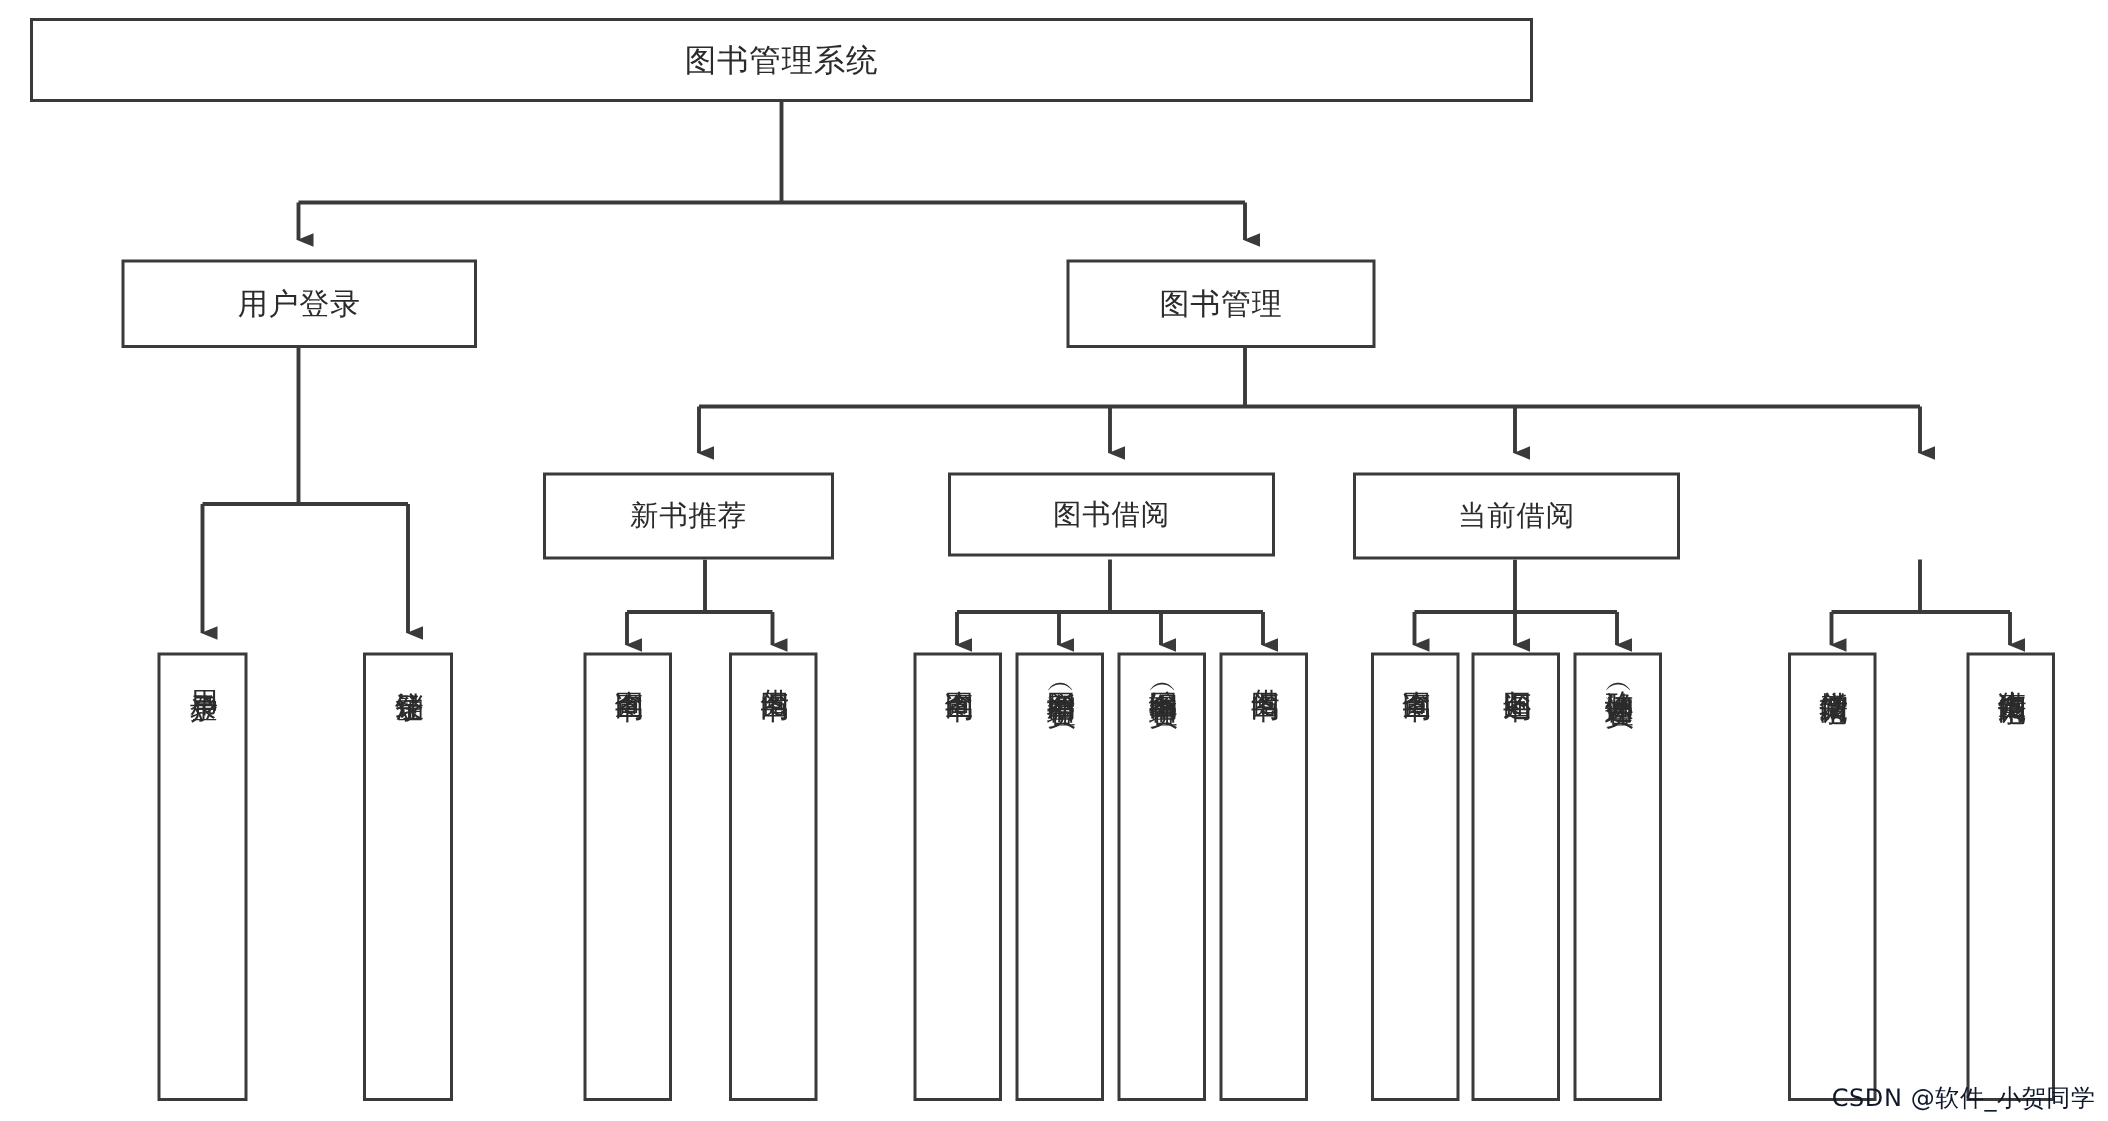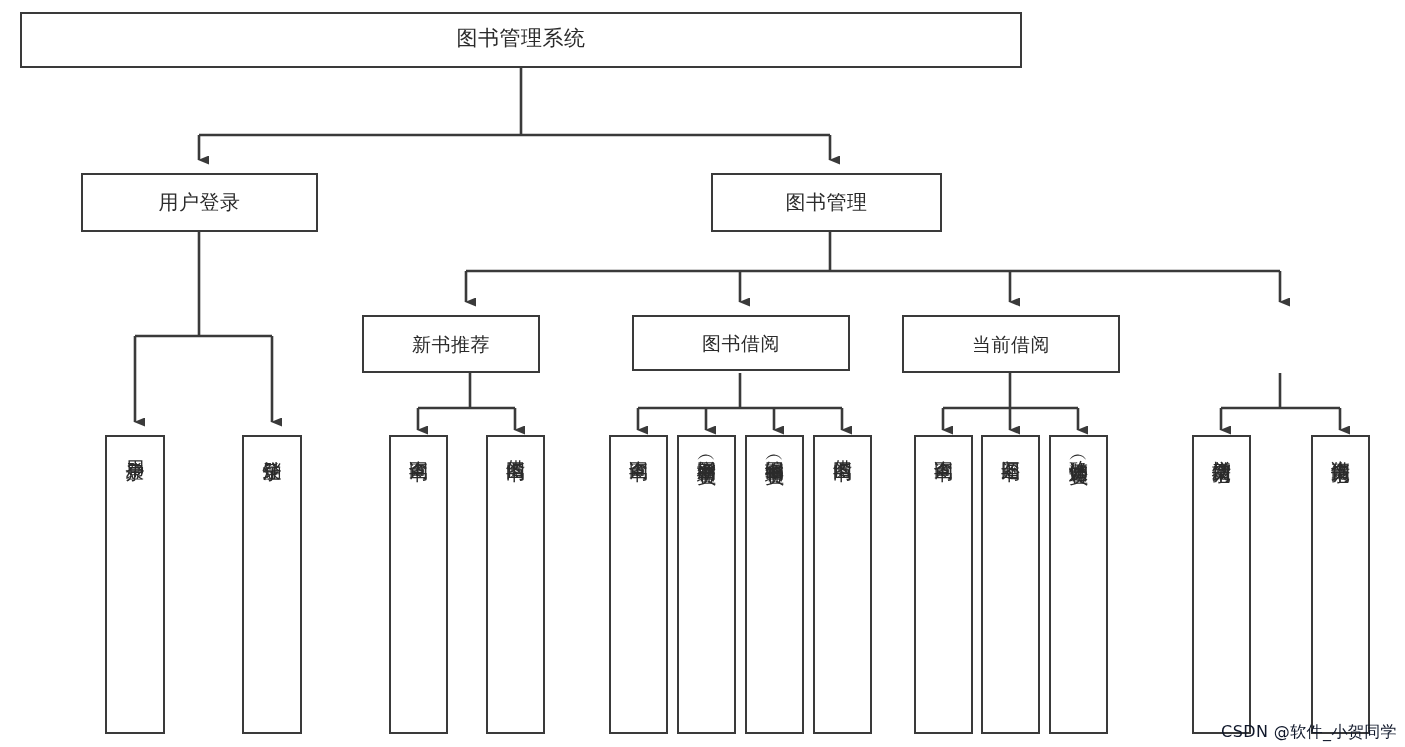--- a/index.html
+++ b/index.html
@@ -37,21 +37,20 @@
     color: #2b2b2b;
   }
   .node-label {
     display: block;
     text-align: center;
     line-height: 1.18;
     letter-spacing: 0.5px;
   }
   .node.root {
     font-size: 21px;
-    font-family: Liberation Mono, monospace;
   }
   .node.level1 {
     font-size: 20px;
   }
   .node.level2 {
     font-size: 19px;
   }
   .node.leaf {
     font-size: 19px;
     padding: 8px 0;
@@ -134,25 +133,25 @@
   </svg>
 
   <div class="node root" style="left:20px; top:12px; width:1002px; height:56px;">
     <span class="node-label">图书管理系统</span>
   </div>
 
   <div class="node level1" style="left:81px; top:173px; width:237px; height:59px;">
     <span class="node-label">用户登录</span>
   </div>
 
-  <div class="node level1" style="left:711px; top:173px; width:231px; height:59px;">
+  <div class="node level1" style="left:711px; top:173px; width:206px; height:59px;">
     <span class="node-label">图书管理</span>
   </div>
 
-  <div class="node level2" style="left:362px; top:315px; width:178px; height:58px;">
+  <div class="node level2" style="left:362px; top:315px; width:194px; height:58px;">
     <span class="node-label">新书推荐</span>
   </div>
 
   <div class="node level2" style="left:632px; top:315px; width:218px; height:56px;">
     <span class="node-label">图书借阅</span>
   </div>
 
   <div class="node level2" style="left:902px; top:315px; width:218px; height:58px;">
     <span class="node-label">当前借阅</span>
   </div>

